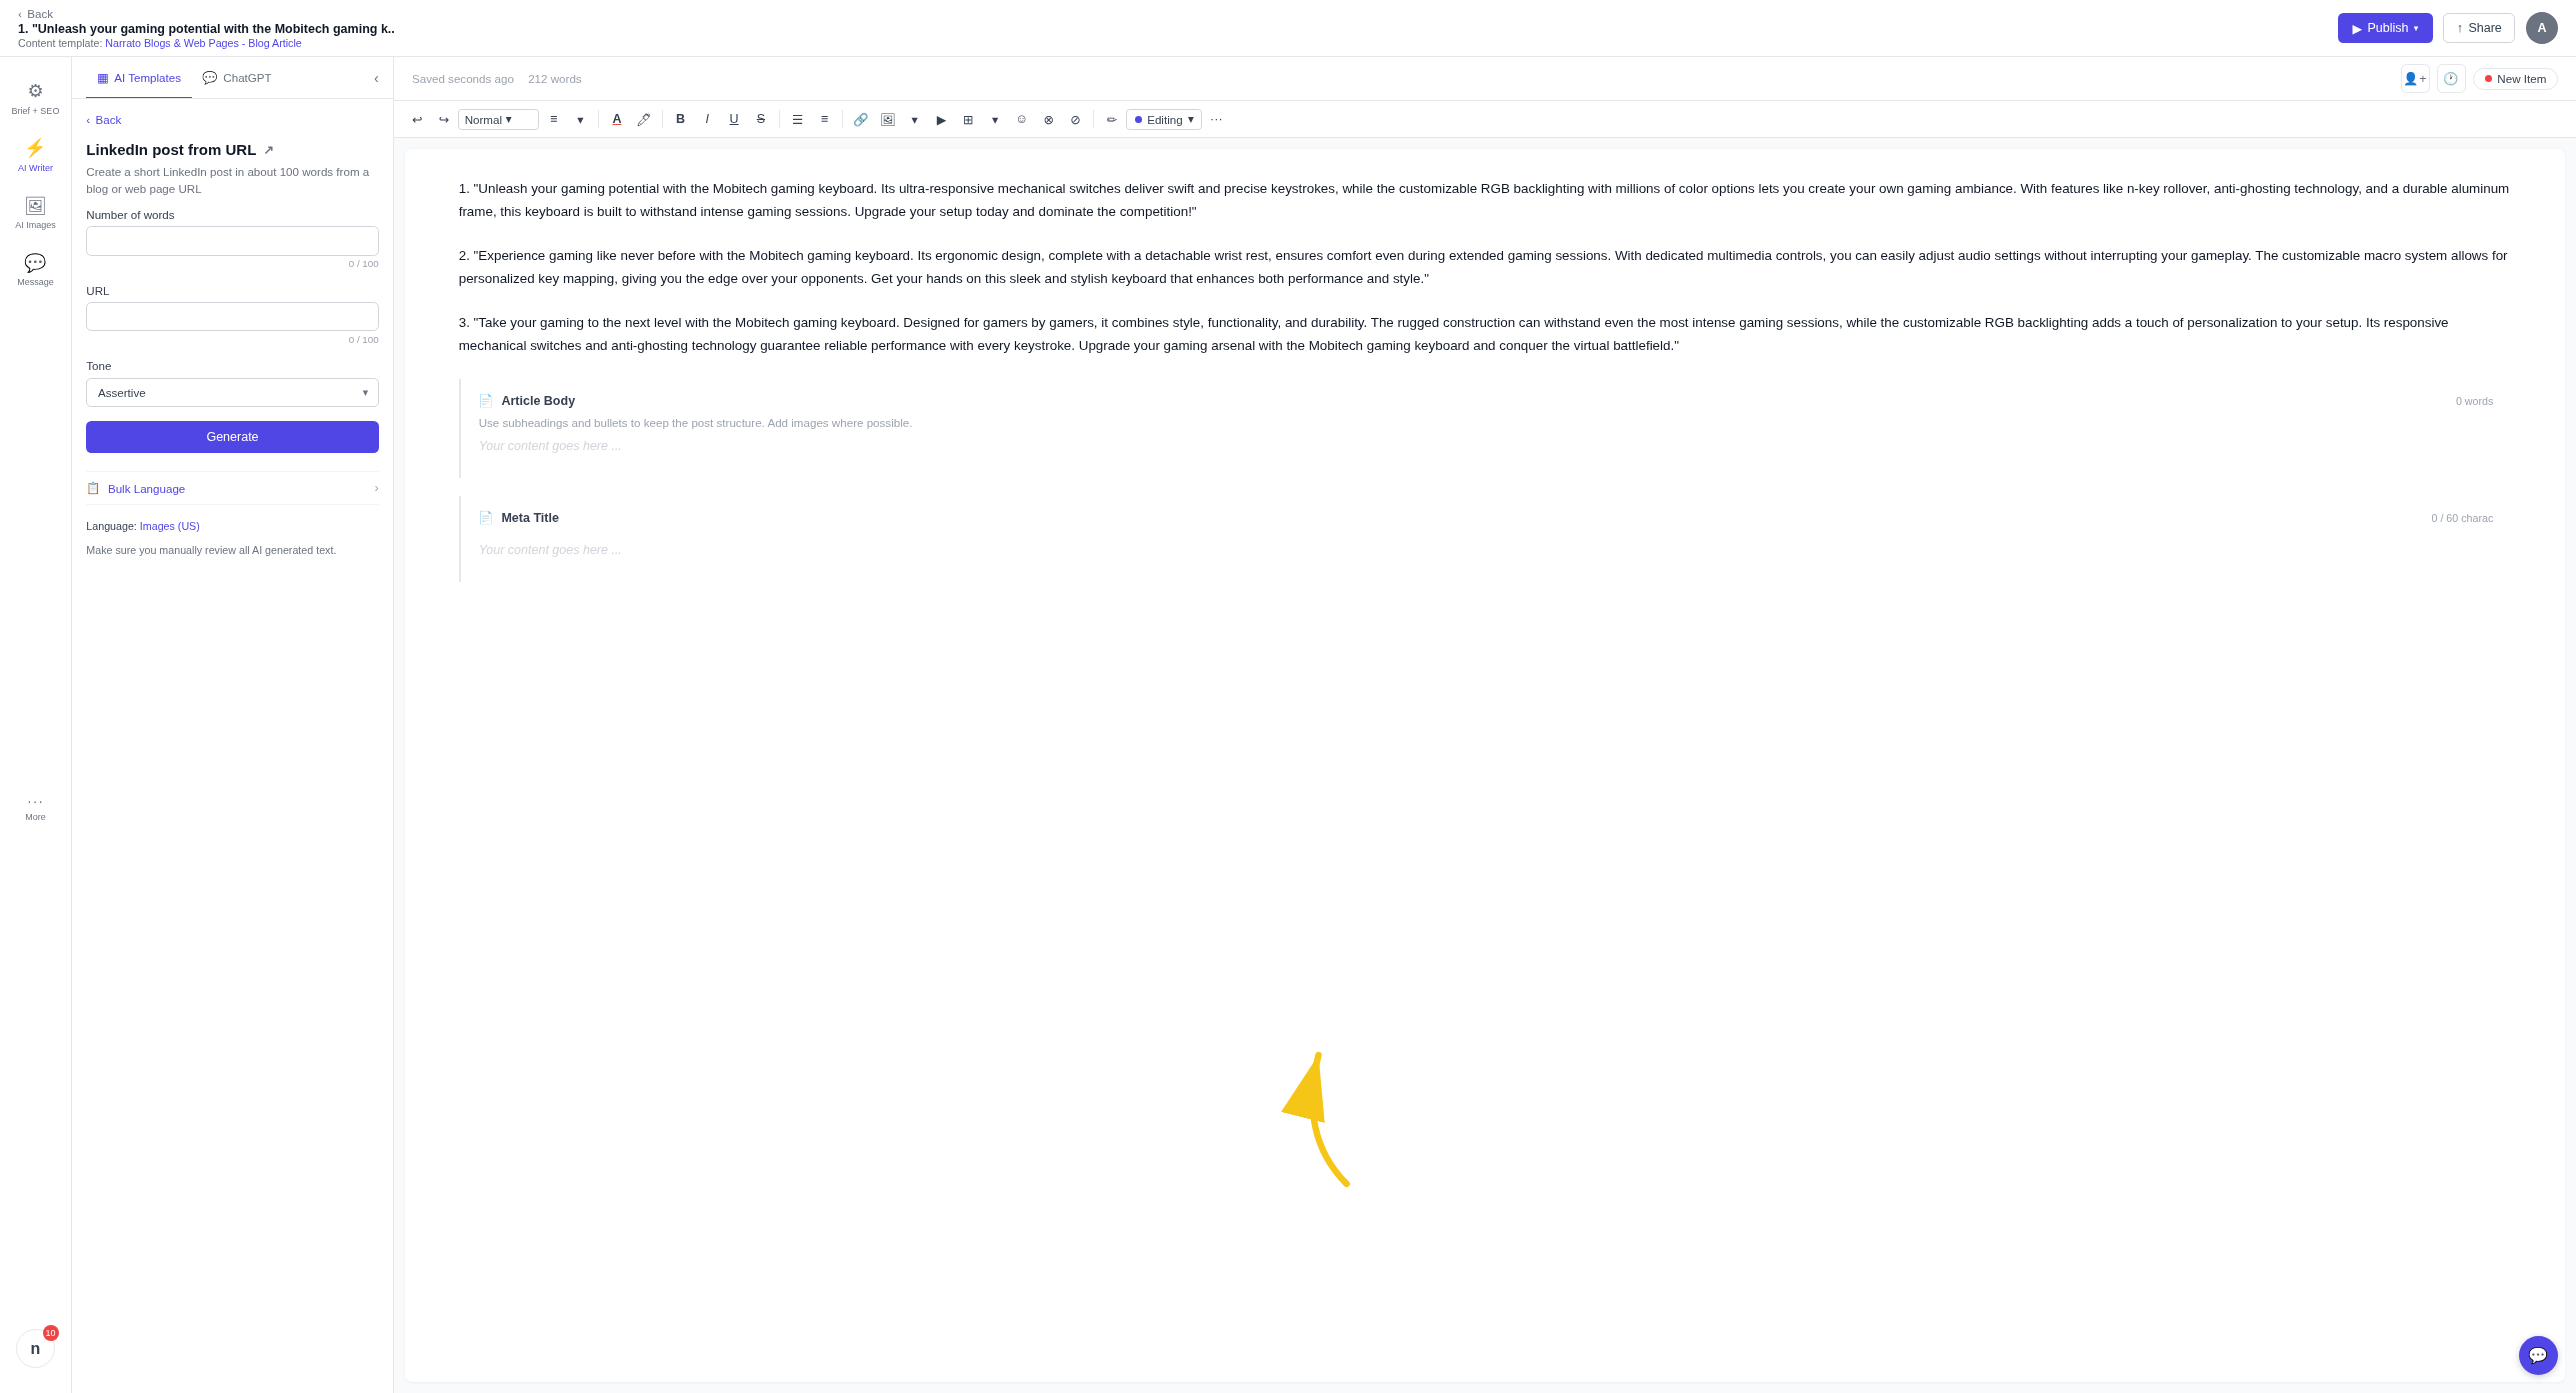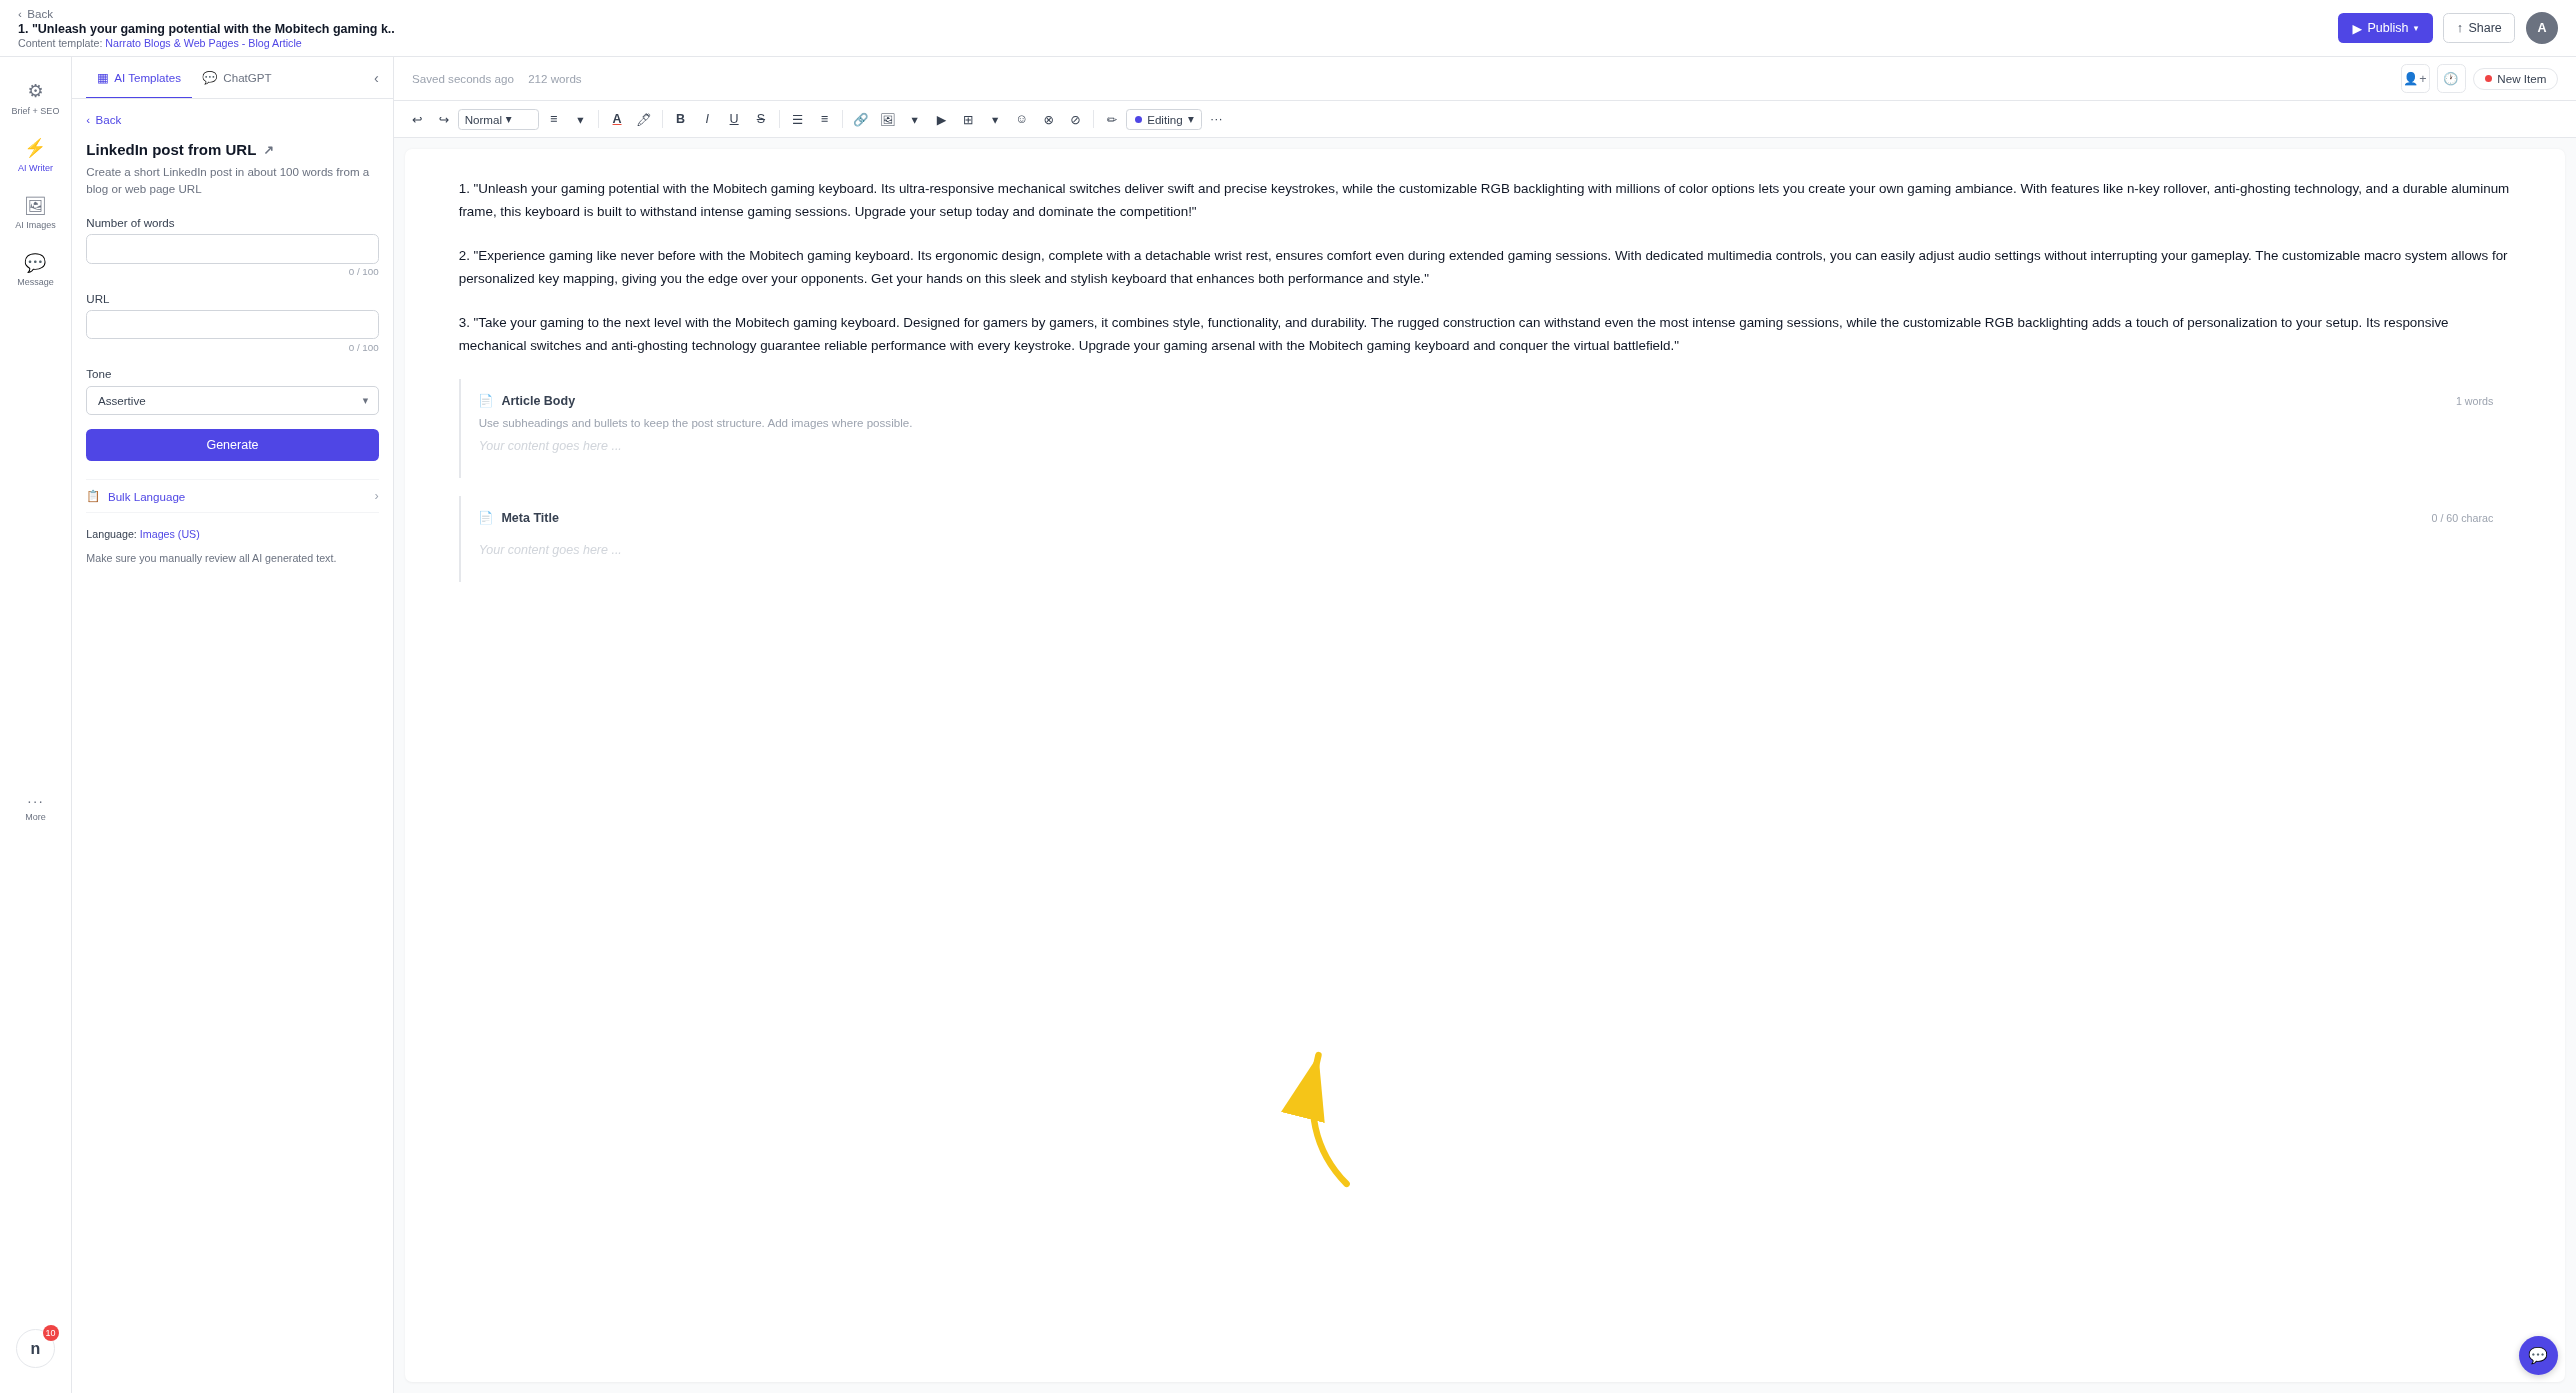--- a/index.html
+++ b/index.html
@@ -61,21 +61,21 @@
     }
     .panel-tab.active { color: #4f46e5; border-bottom-color: #4f46e5; }
     .panel-tab-icon { font-size: 12.5px; }
     .panel-collapse { margin-left: auto; cursor: pointer; color: #6b7280; font-size: 14.3px; }
 
     .panel-content { padding: 14.3px; overflow-y: auto; flex: 1; }
     .panel-back { display: flex; align-items: center; gap: 5.4px; color: #4f46e5; font-size: 11.6px; cursor: pointer; margin-bottom: 14.3px; }
 
     .template-title { font-size: 15px; font-weight: 600; color: #111827; margin-bottom: 5.4px; display: flex; align-items: center; gap: 7.2px; text-align: right; }
     .template-title .ext-icon { font-size: 12.5px; color: #6b7280; }
-    .template-desc { font-size: 11.6px; color: #6b7280; line-height: 1.5; margin-bottom: 18px; }
+    .template-desc { font-size: 11.6px; color: #6b7280; line-height: 1.5; margin-bottom: 10px; }
 
     .form-group { margin-bottom: 14.3px; }
     .form-label { font-size: 11.6px; font-weight: 500; color: #374151; margin-bottom: 5.4px; display: block; }
     .form-input {
       width: 100%; border: 0.9px solid #d1d5db; border-radius: 5.4px;
       padding: 7.2px 10.7px; font-size: 11.6px; color: #374151; background: #fff;
       outline: none; resize: none;
     }
     .form-hint { font-size: 9.8px; color: #9ca3af; text-align: right; margin-top: 2.7px; }
 
@@ -402,21 +402,21 @@
           <path d="M 90 180 Q 30 120 55 20" stroke="#f5c518" stroke-width="8" fill="none" stroke-linecap="round" marker-end="url(#arrowhead)"></path>
         </svg>
       </div>
 
       <div class="section-block">
         <div class="section-header">
           <div class="section-title">
             <span>📄</span>
             <span>Article Body</span>
           </div>
-          <span class="section-count">1 words</span>
+          <span class="section-count">0 words</span>
         </div>
         <div class="section-hint">Use subheadings and bullets to keep the post structure. Add images where possible.</div>
         <div class="section-placeholder">Your content goes here ...</div>
       </div>
 
       <div class="section-block">
         <div class="section-header">
           <div class="section-title">
             <span>📄</span>
             <span>Meta Title</span>

